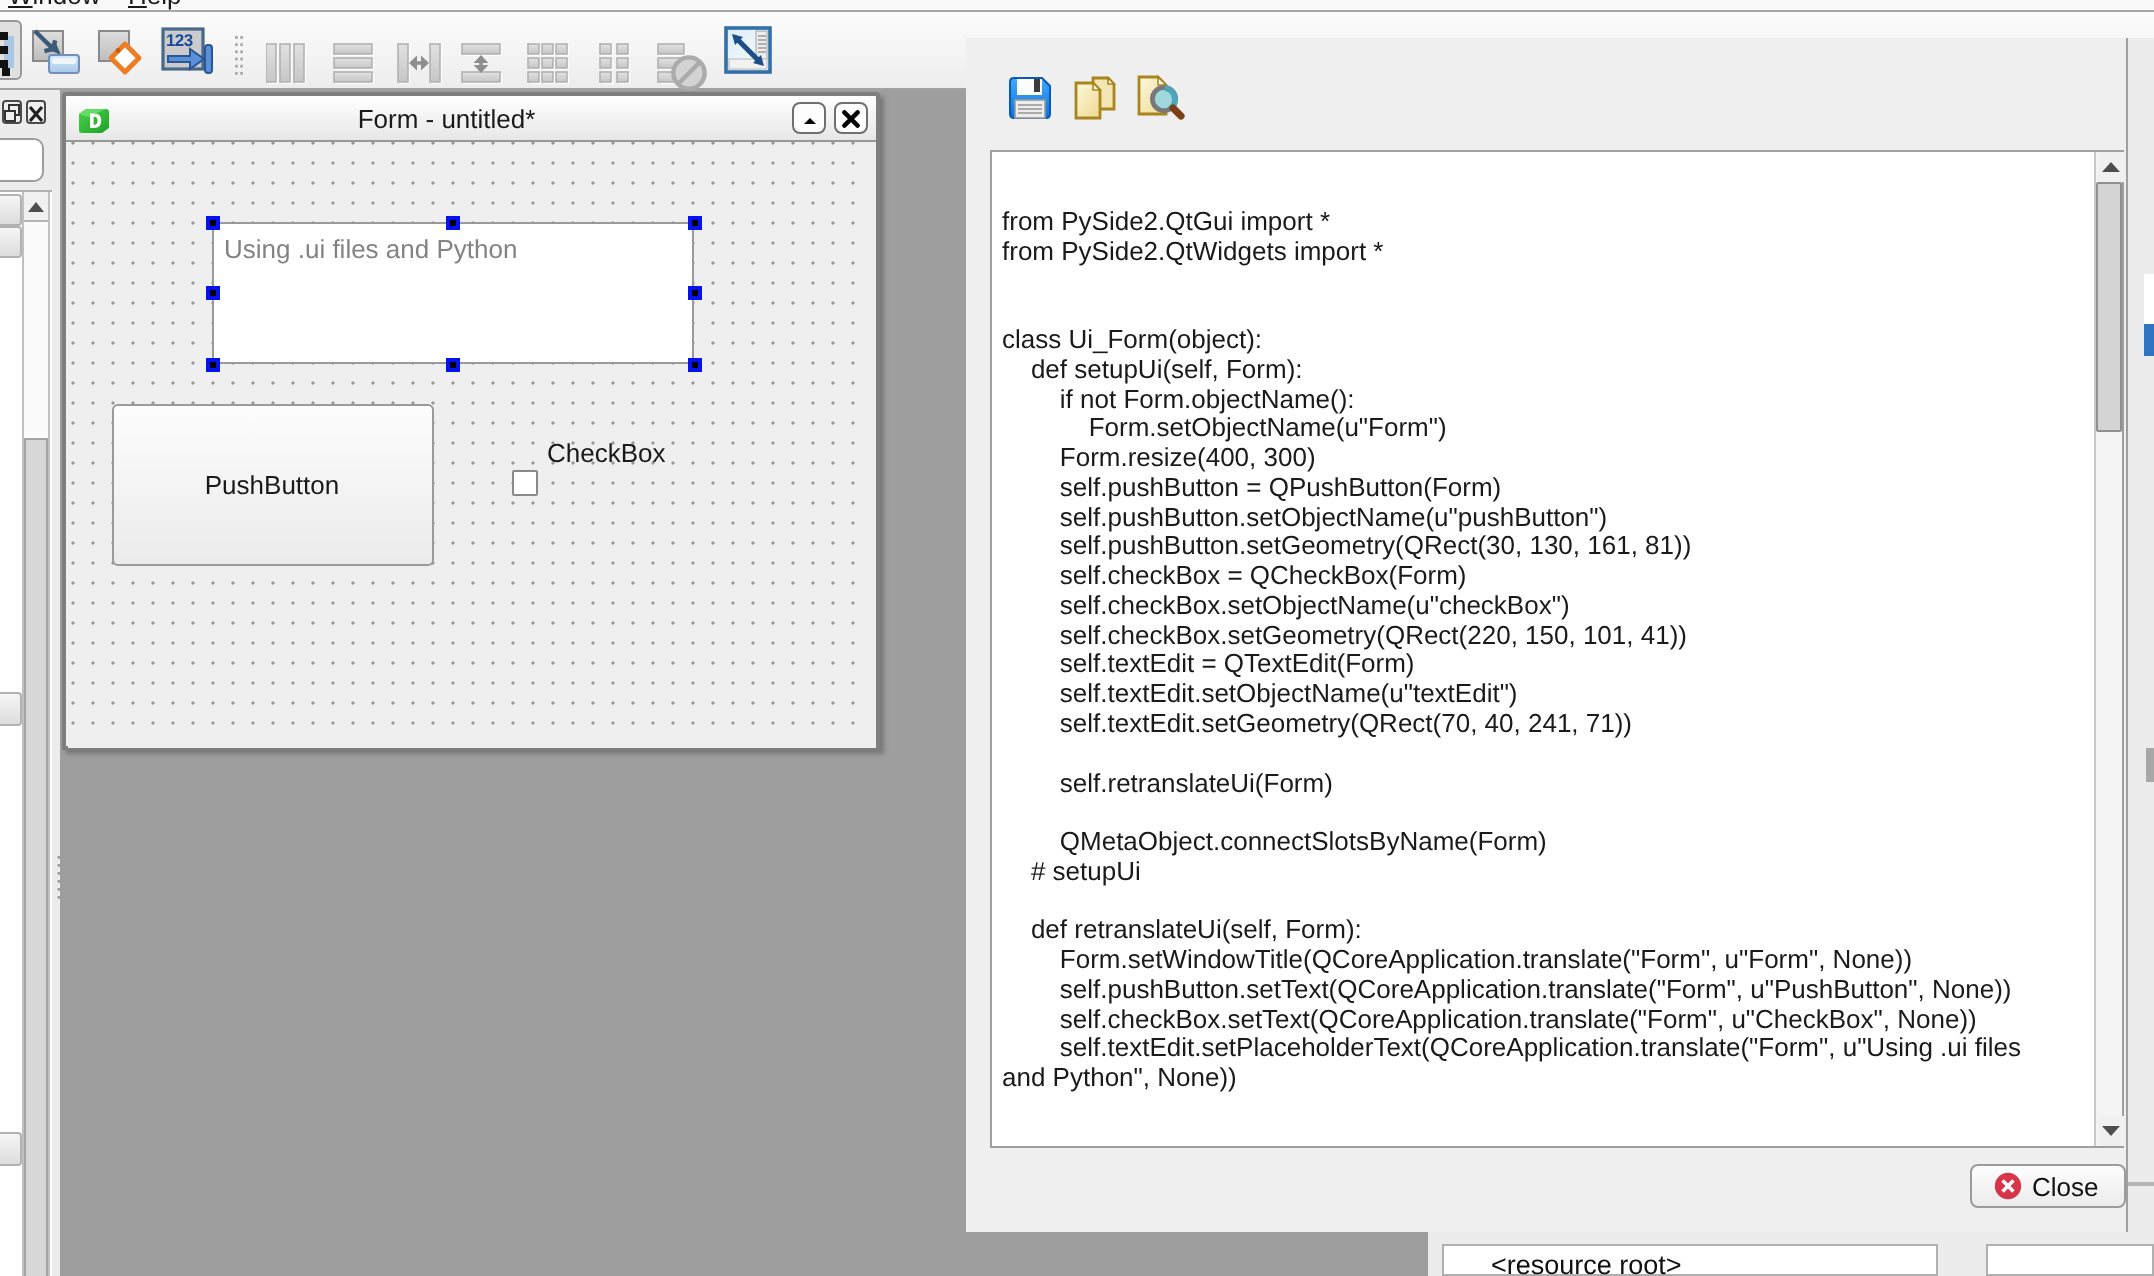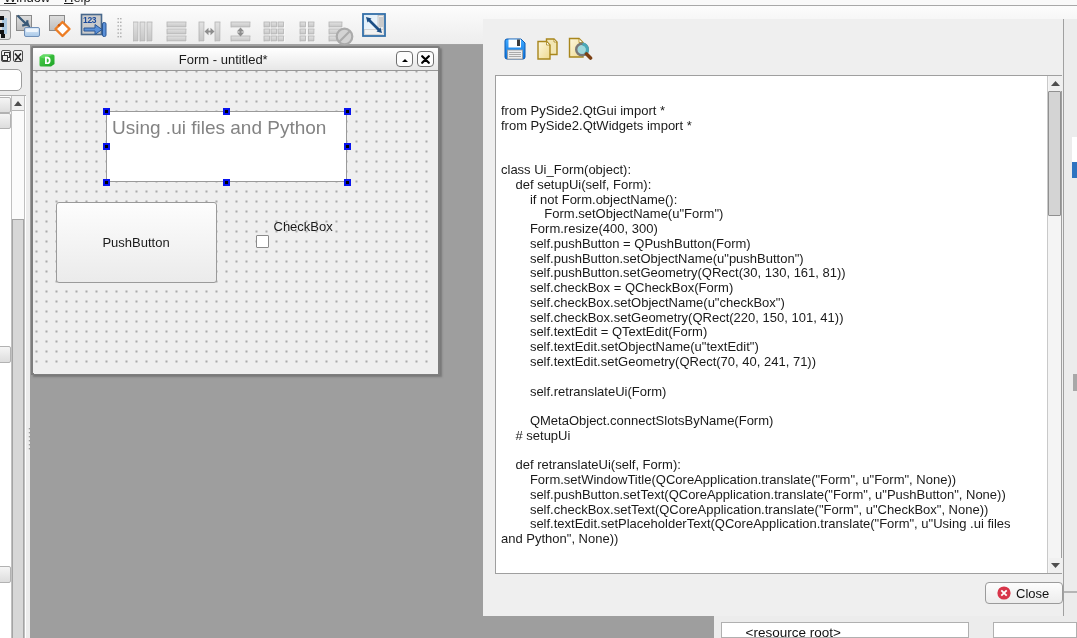--- a/index.html
+++ b/index.html
@@ -24,21 +24,21 @@
 
 #formwin{left:30.5px;top:46px;width:409.5px;height:328.5px;background:#f0f0f0;border:2px solid #7e7e7e;border-radius:2px 2px 0 0;box-shadow:2px 2px 2px rgba(90,90,90,0.55);}
 #ftitle{left:0;top:0;width:405.5px;height:22.5px;background:linear-gradient(#ffffff,#e7e7e7);border-bottom:1px solid #989898;border-radius:2px 2px 0 0;}
 #ftitletext{width:100%;text-align:center;top:4px;padding-right:24px;font-size:13px;color:#1a1a1a;}
 .tbtn{top:3px;width:17px;height:16px;border:1px solid #6f6f6f;border-radius:4px;background:#fdfdfd;text-align:center;}
 #fbody{left:1px;top:22.5px;width:404px;height:303px;background:#efefef;}
 #dots{left:0;top:0;width:401px;height:296px;
  background-image:radial-gradient(circle, #999999 0.65px, rgba(0,0,0,0) 0.95px);
  background-size:10px 10px;background-position:-2.5px -4.5px;}
 #textedit{left:72.5px;top:40.5px;width:241px;height:71px;background:#fff;border:1px solid #9a9a9a;}
-#textedit div{margin:5px 0 0 5px;font-size:19px;color:#838383;}
+#textedit div{margin:5px 0 0 5px;font-size:13px;color:#838383;}
 .handle{width:7px;height:7px;background:#000;border:2px solid #0713ee;}
 #pushbtn{left:22px;top:131.5px;width:161px;height:81px;background:linear-gradient(#fdfdfd,#ebebeb);border:1px solid #9a9a9a;border-radius:3px;font-size:13px;color:#1a1a1a;display:flex;align-items:center;justify-content:center;}
 #checkind{left:222px;top:164px;width:13.5px;height:13.5px;background:#fff;border:1px solid #8a8a8a;border-radius:1px;}
 #checklab{left:240px;top:148px;font-size:13px;color:#1a1a1a;}
 
 #rsliver{left:1063.5px;top:19px;width:13.5px;height:597px;background:#ececec;}
 #dialog{left:483px;top:19px;width:580.5px;height:597px;background:#efefef;border-right:1px solid #a0a0a0;}
 #codebox{left:12px;top:56px;width:567px;height:498.5px;background:#fff;border:1px solid #9f9f9f;}
 #code{left:5px;top:-1px;font-size:13px;color:#1a1a1a;margin-top:28px;}
 #code div{height:14.78px;white-space:pre;}

